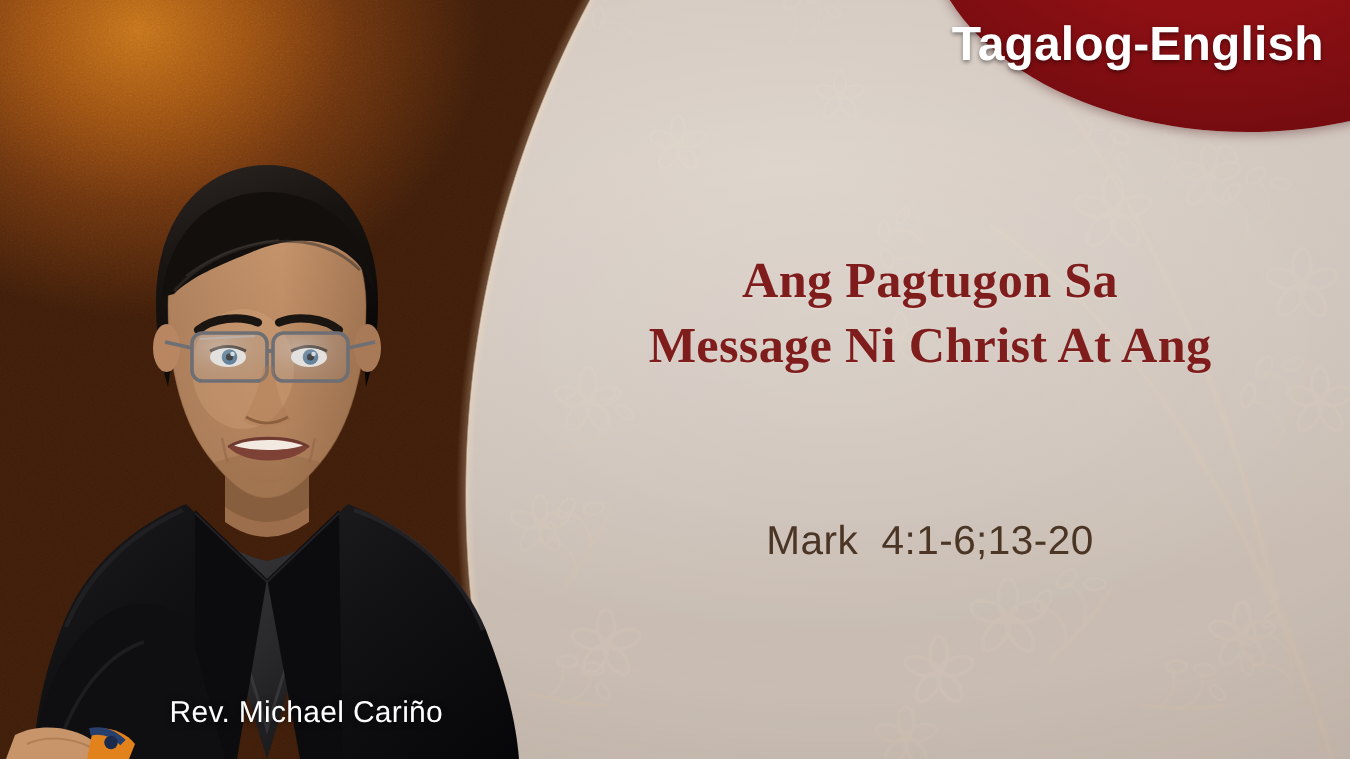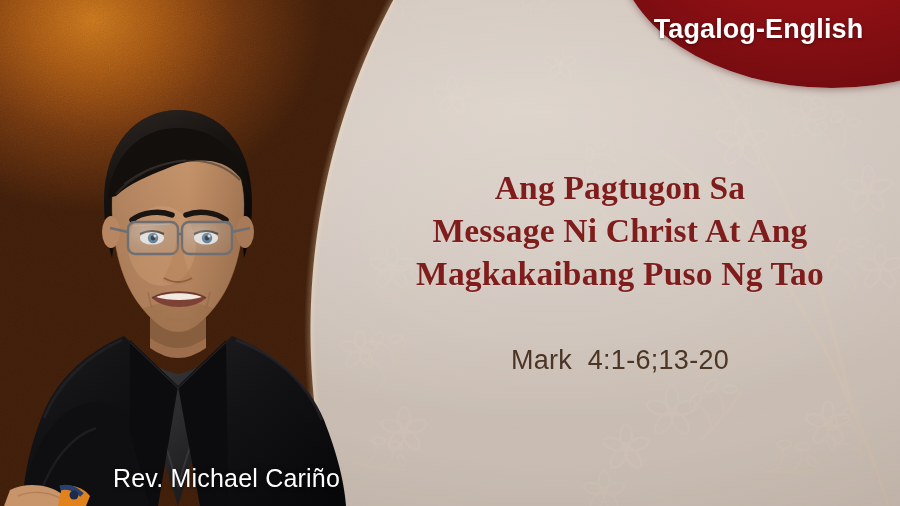--- a/index.html
+++ b/index.html
@@ -90,21 +90,21 @@
   .badge-label {
     position: absolute;
     left: 617px;
     top: 6px;
     width: 283px;
     height: 46px;
     display: flex;
     align-items: center;
     justify-content: center;
     color: #fff;
-    font-size: 27px;
+    font-size: 32px;
     font-weight: 700;
     letter-spacing: 0.1px;
     font-family: "Liberation Sans", sans-serif;
     text-shadow: 0 1px 3px rgba(0,0,0,0.45);
     white-space: nowrap;
   }
 
   
   .portrait {
     position: absolute;
@@ -146,21 +146,21 @@
     letter-spacing: 0.3px;
     white-space: pre;
   }
 
   
   .speaker-name {
     position: absolute;
     left: 113px;
     top: 464px;
     font-family: "Liberation Sans", sans-serif;
-    font-size: 25px;
+    font-size: 20px;
     font-weight: 400;
     color: #ffffff;
     letter-spacing: 0.2px;
     white-space: nowrap;
     text-shadow: 0 1px 4px rgba(0,0,0,0.55);
   }
 </style>
 </head>
 <body>
 
@@ -375,20 +375,19 @@
     <path d="M156,211 C168,206 190,206 202,211 C190,215 168,215 156,211 Z" fill="#f2e9e0"></path>
     <path d="M152,212 C164,204 194,204 206,212" stroke="#6d3a2f" stroke-width="1.6" fill="none"></path>
     <path d="M148,206 C150,214 150,218 152,222" stroke="#95664a" stroke-width="1.6" fill="none" opacity="0.6"></path>
     <path d="M210,206 C208,214 208,218 206,222" stroke="#95664a" stroke-width="1.6" fill="none" opacity="0.6"></path>
     <path d="M166,232 Q178,238 190,232" stroke="#a1714f" stroke-width="1.4" fill="none" opacity="0.5"></path>
   </svg>
 
   <div class="title-block">
     <div class="title-line">Ang Pagtugon Sa</div>
     <div class="title-line">Message Ni Christ At Ang</div>
-    <div class="title-line">Magkakaibang Puso Ng Tao</div>
   </div>
 
   <div class="scripture">Mark  4:1-6;13-20</div>
 
   <div class="speaker-name">Rev. Michael Cariño</div>
 
 </div>
 
 </body></html>

